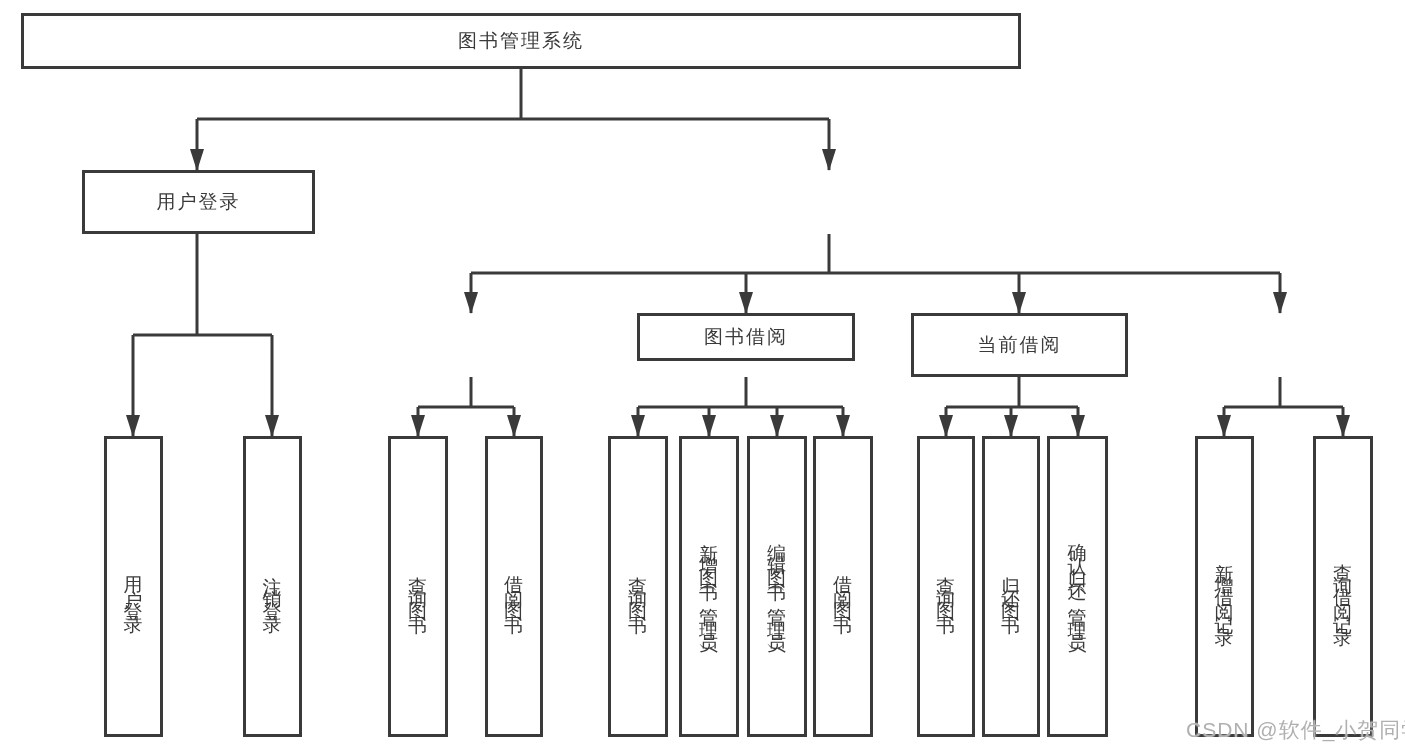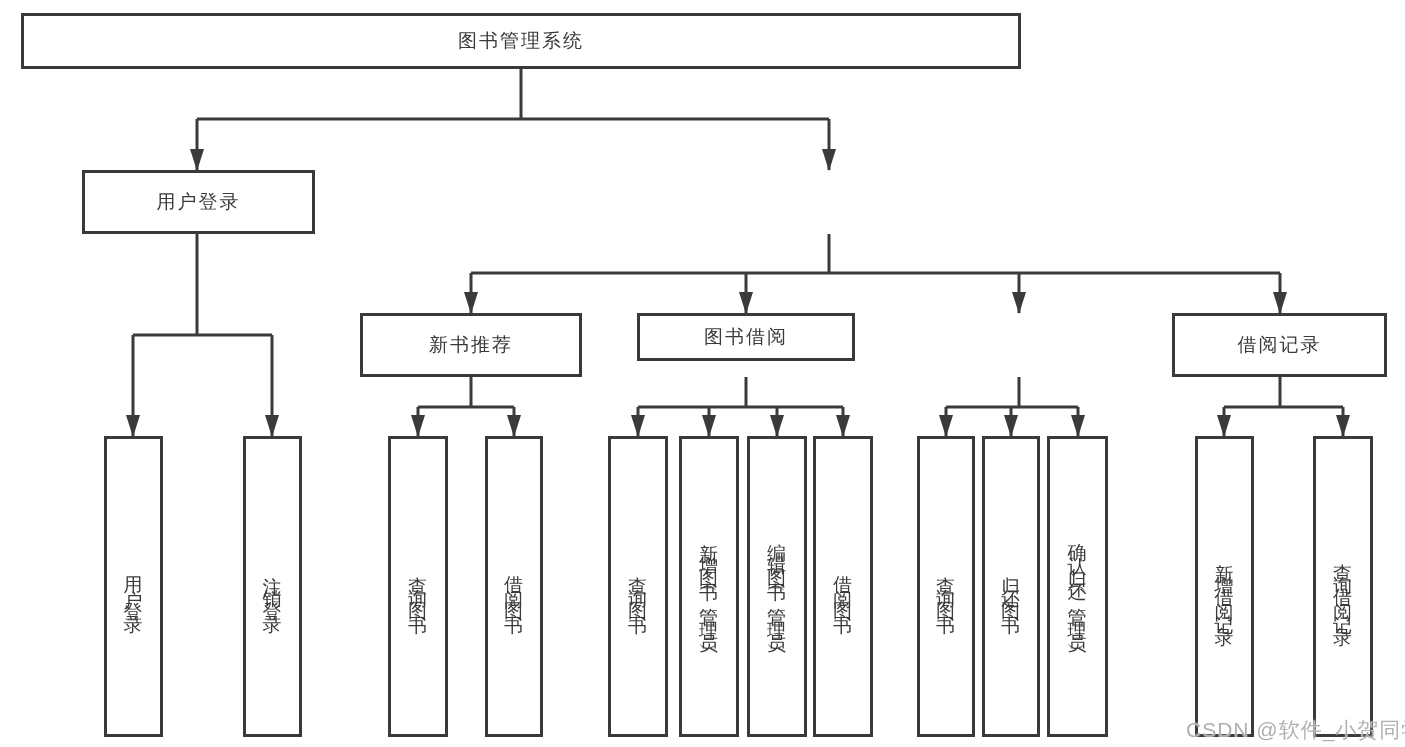--- a/index.html
+++ b/index.html
@@ -102,28 +102,25 @@
   </svg>
 
   <div class="box" style="left:21px;top:13px;width:1000px;height:56px">
     <span class="hlabel">图书管理系统</span>
   </div>
 
   <div class="box" style="left:82px;top:170px;width:233px;height:64px">
     <span class="hlabel">用户登录</span>
   </div>
 
-  <div class="box" style="left:360px;top:313px;width:222px;height:64px">
-    <span class="hlabel">新书推荐</span>
-  </div>
   <div class="box" style="left:637px;top:313px;width:218px;height:48px">
     <span class="hlabel">图书借阅</span>
   </div>
-  <div class="box" style="left:1172px;top:313px;width:215px;height:64px">
-    <span class="hlabel">借阅记录</span>
+  <div class="box" style="left:911px;top:313px;width:217px;height:64px">
+    <span class="hlabel">当前借阅</span>
   </div>
 
   <div class="box leaf" style="left:104px;width:59px">
     <span class="vtext">用户登录</span>
   </div>
   <div class="box leaf" style="left:243px;width:59px">
     <span class="vtext">注销登录</span>
   </div>
 
   <div class="box leaf" style="left:388px;width:60px">

